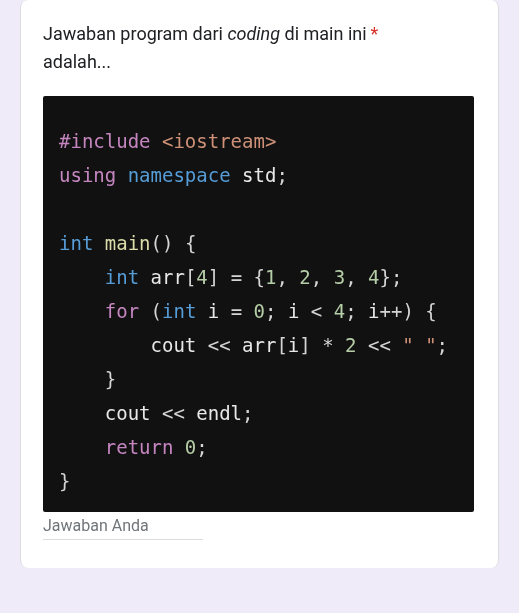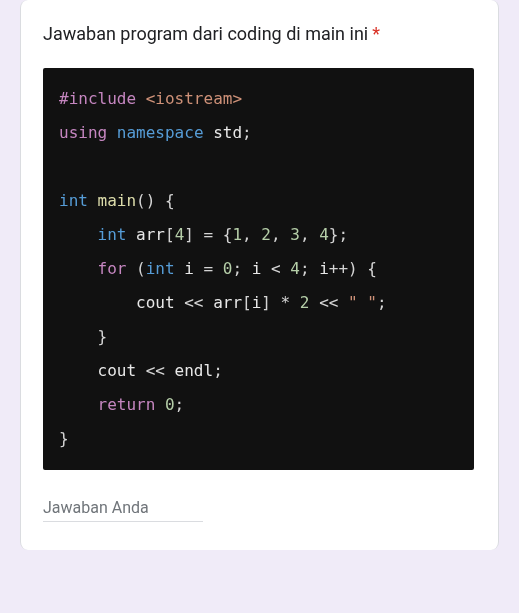--- a/index.html
+++ b/index.html
@@ -29,46 +29,46 @@
     padding: 20px 24px 28px 22px;
     box-sizing: border-box;
   }
   .question-text {
     font-size: 18px;
     line-height: 28px;
     color: #202124;
     margin: 0 0 20px 0;
   }
   .question-text .italic {
+    font-style: italic;
   }
   .required {
     color: #d93025;
     margin-left: 4px;
   }
   .code-block {
     background: #111111;
     color: #e8e8e8;
     border-radius: 2px;
     font-family: "Consolas", "Menlo", "Monaco", monospace;
-    font-size: 16px;
+    font-size: 19px;
     line-height: 34px;
-    padding: 14px 16px 14px 16px;
+    padding: 28px 16px 14px 16px;
     white-space: pre;
     overflow: hidden;
   }
   .tok-macro   { color: #c586c0; }  
   .tok-keyword { color: #569cd6; }  
   .tok-header  { color: #ce9178; }  
   .tok-ident   { color: #d4d4d4; }
   .tok-name    { color: #e8e8e8; }
   .tok-func    { color: #dcdcaa; }  
   .tok-num     { color: #b5cea8; }
   .tok-string  { color: #ce9178; }
   .answer {
-    margin-top: 24px;
   }
   .answer-input {
     border: none;
     border-bottom: 1px solid #dadce0;
     font-size: 16px;
     font-family: inherit;
     color: #202124;
     outline: none;
     width: 160px;
     background: transparent;
@@ -78,20 +78,21 @@
     color: #70757a;
   }
 </style>
 </head>
 <body>
 
 <div class="page">
   <div class="card">
     <p class="question-text">
       <span>Jawaban program dari </span><span class="italic">coding</span><span> di main ini</span><span class="required">*</span><br>
+      <span>adalah...</span>
     </p>
 
     <div class="code-block"><span class="tok-macro">#include</span> <span class="tok-header">&lt;iostream&gt;</span>
 <span class="tok-macro">using</span> <span class="tok-keyword">namespace</span> <span class="tok-name">std</span><span class="tok-ident">;</span>
 
 <span class="tok-keyword">int</span> <span class="tok-func">main</span><span class="tok-ident">(</span><span class="tok-ident">)</span> <span class="tok-ident">{</span>
     <span class="tok-keyword">int</span> <span class="tok-name">arr</span><span class="tok-ident">[</span><span class="tok-num">4</span><span class="tok-ident">]</span><span class="tok-ident"> = </span><span class="tok-ident">{</span><span class="tok-num">1</span><span class="tok-ident">, </span><span class="tok-num">2</span><span class="tok-ident">, </span><span class="tok-num">3</span><span class="tok-ident">, </span><span class="tok-num">4</span><span class="tok-ident">}</span><span class="tok-ident">;</span>
     <span class="tok-macro">for</span> <span class="tok-ident">(</span><span class="tok-keyword">int</span> <span class="tok-name">i</span><span class="tok-ident"> = </span><span class="tok-num">0</span><span class="tok-ident">; </span><span class="tok-name">i</span><span class="tok-ident"> &lt; </span><span class="tok-num">4</span><span class="tok-ident">; </span><span class="tok-name">i</span><span class="tok-ident">++</span><span class="tok-ident">)</span> <span class="tok-ident">{</span>
         <span class="tok-name">cout</span><span class="tok-ident"> &lt;&lt; </span><span class="tok-name">arr</span><span class="tok-ident">[</span><span class="tok-name">i</span><span class="tok-ident">]</span><span class="tok-ident"> * </span><span class="tok-num">2</span><span class="tok-ident"> &lt;&lt; </span><span class="tok-string">" "</span><span class="tok-ident">;</span>
     <span class="tok-ident">}</span>

